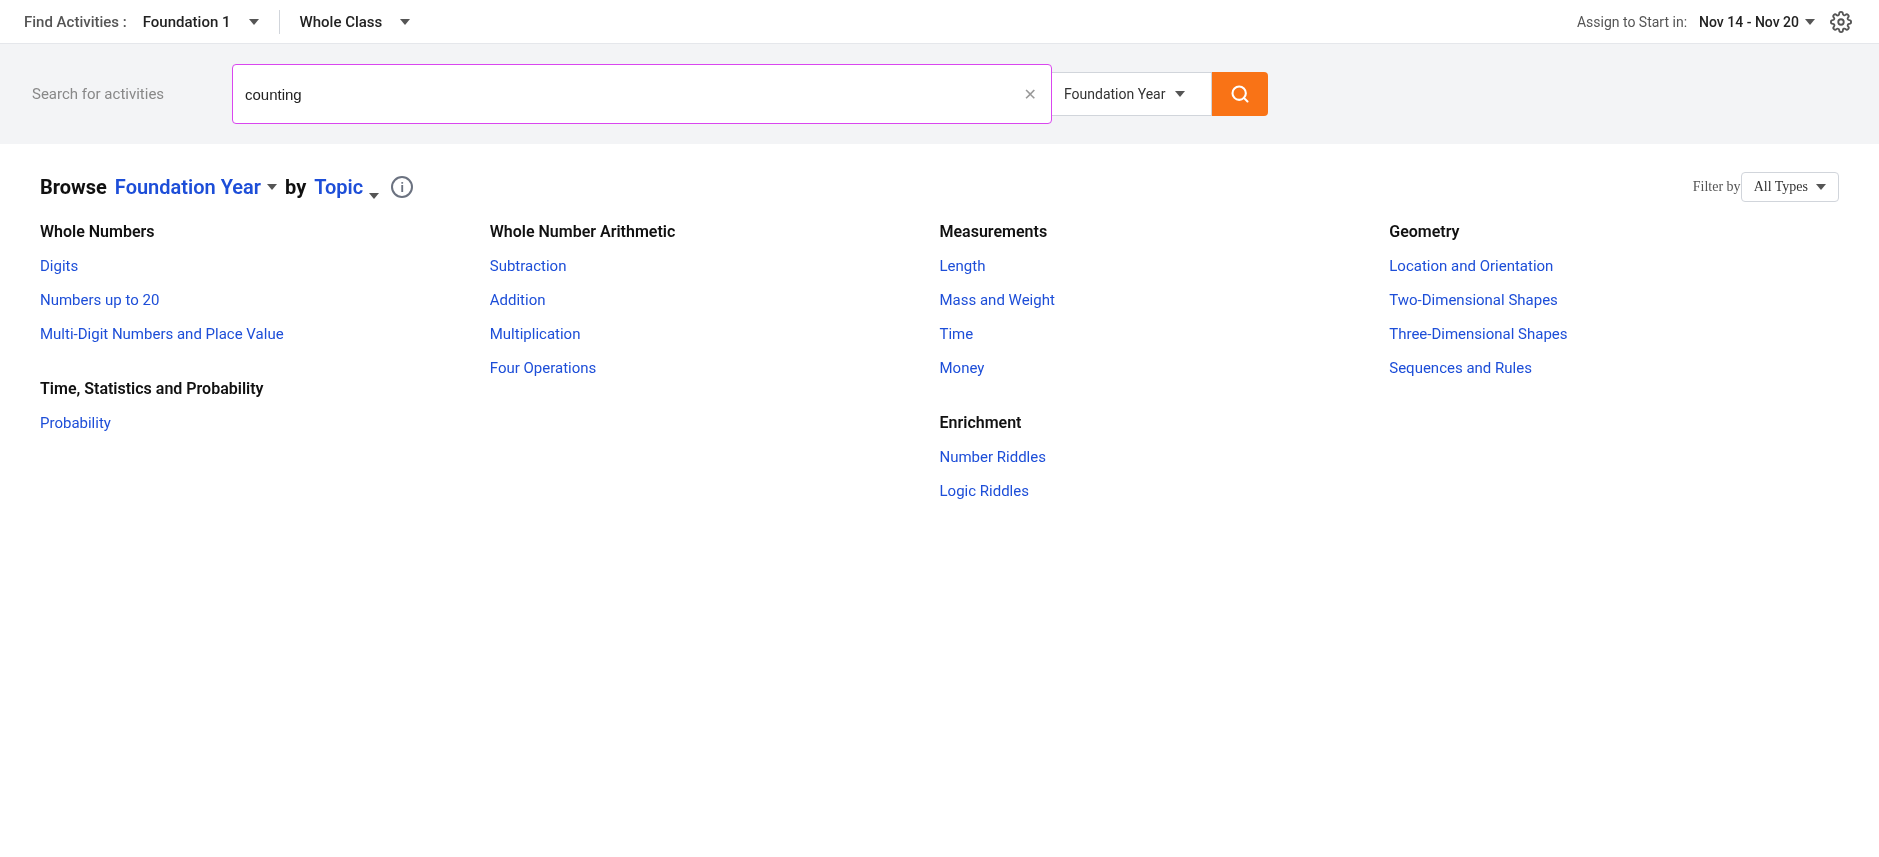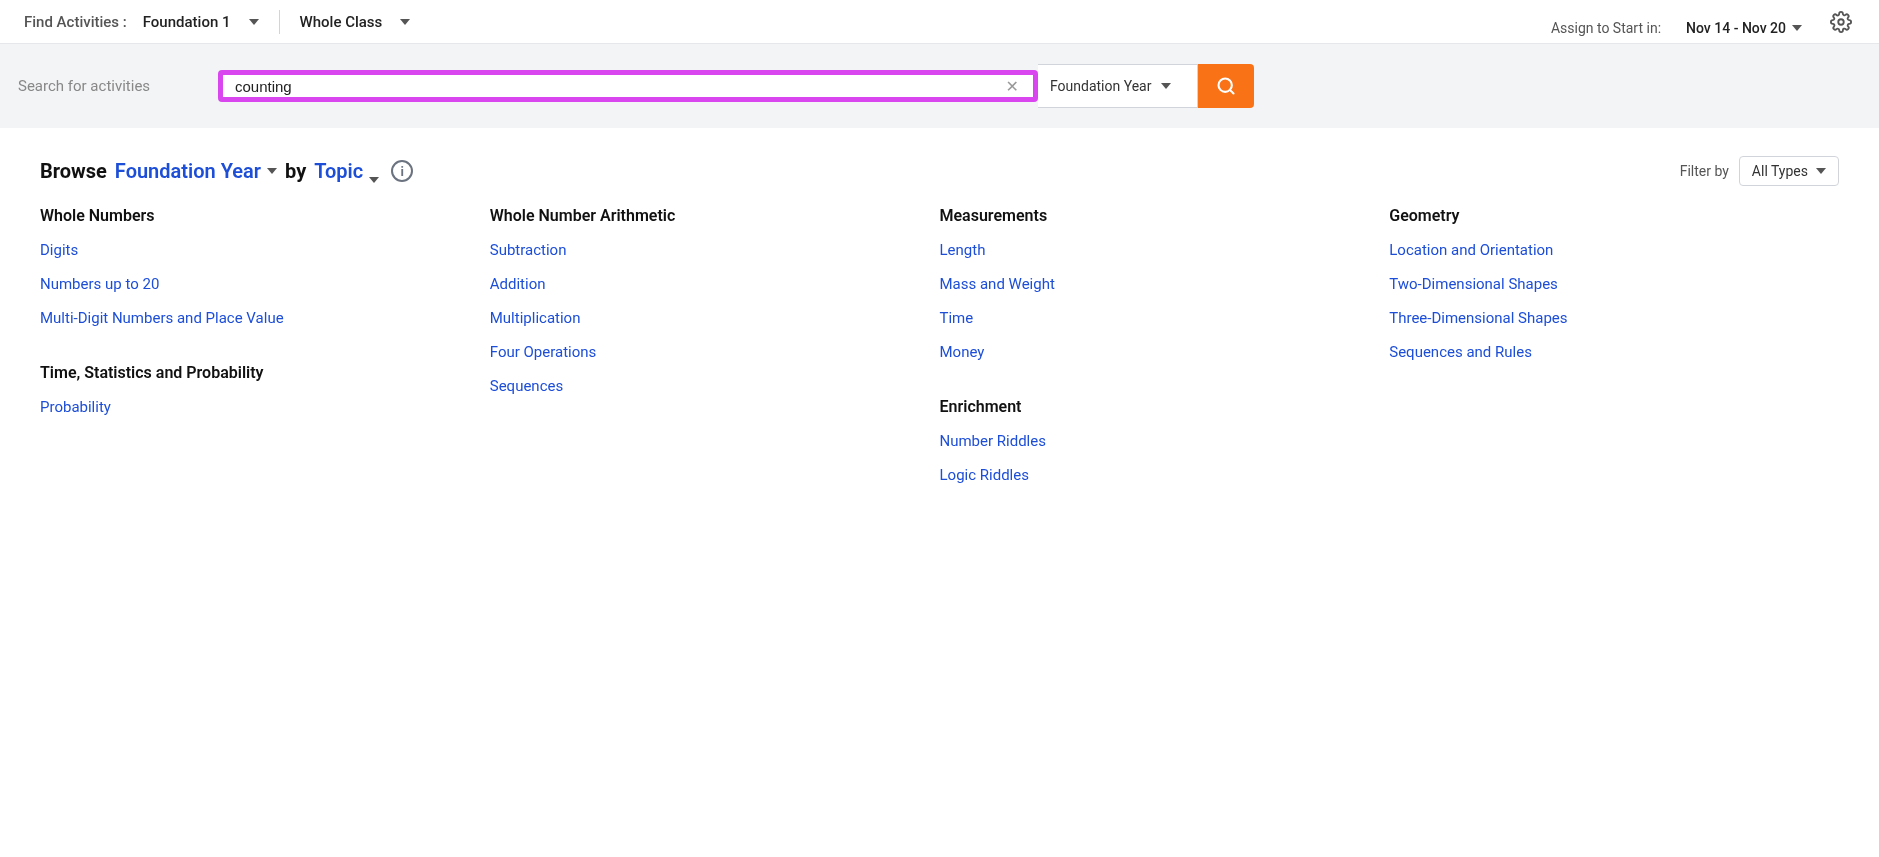--- a/index.html
+++ b/index.html
@@ -39,22 +39,22 @@
     .chevron-down {
       display: inline-block;
       width: 0; height: 0;
       border-left: 5px solid transparent;
       border-right: 5px solid transparent;
       border-top: 6px solid #555;
       margin-left: 2px;
     }
     .header-right {
       display: flex;
-      align-items: flex-end;
-      gap: 25px;
+      align-items: center;
+      gap: 12px;
     }
     .assign-label { color: #555; font-size: 14px; }
     .date-range {
       display: flex;
       align-items: center;
       gap: 4px;
       font-size: 14px;
       font-weight: 500;
       color: #222;
       cursor: pointer;
@@ -62,39 +62,39 @@
     .gear-icon {
       width: 28px; height: 28px;
       display: flex; align-items: center; justify-content: center;
       cursor: pointer;
       color: #555;
     }
 
     
     .search-area {
       background: #f3f4f6;
-      padding: 20px 18px;
+      padding: 20px 32px;
       display: flex;
       align-items: center;
       gap: 0;
     }
     .search-label {
       color: #888;
       font-size: 15px;
       min-width: 200px;
     }
     .search-input-wrapper {
       flex: 1;
       display: flex;
       align-items: center;
       background: #fff;
-      border: 5px solid #d946ef;
+      border: 1px solid #d946ef;
       border-radius: 4px;
       padding: 0 12px;
-      height: 32px;
+      height: 60px;
       max-width: 820px;
     }
     .search-input {
       border: none;
       outline: none;
       font-size: 15px;
       color: #222;
       flex: 1;
       background: transparent;
     }
@@ -177,23 +177,23 @@
       display: flex; align-items: center; justify-content: center;
       color: #6b7280;
       font-size: 13px;
       font-weight: 700;
       cursor: pointer;
       margin-left: 4px;
     }
     .browse-right {
       display: flex;
       align-items: center;
-      gap: 10px;
       font-size: 14px;
       color: #555;
+      font-family: Liberation Serif, serif;
     }
     .filter-dropdown {
       display: flex;
       align-items: center;
       gap: 6px;
       border: 1px solid #d1d5db;
       border-radius: 4px;
       padding: 6px 12px;
       cursor: pointer;
       font-size: 14px;
@@ -322,21 +322,20 @@
         <a class="topic-link" href="#">Probability</a>
       </div>
     </div>
     <div class="topic-column">
       <div class="topic-section">
         <div class="topic-section-title">Whole Number Arithmetic</div>
         <a class="topic-link" href="#">Subtraction</a>
         <a class="topic-link" href="#">Addition</a>
         <a class="topic-link" href="#">Multiplication</a>
         <a class="topic-link" href="#">Four Operations</a>
-        <a class="topic-link" href="#">Sequences</a>
       </div>
     </div>
     <div class="topic-column">
       <div class="topic-section">
         <div class="topic-section-title">Measurements</div>
         <a class="topic-link" href="#">Length</a>
         <a class="topic-link" href="#">Mass and Weight</a>
         <a class="topic-link" href="#">Time</a>
         <a class="topic-link" href="#">Money</a>
       </div>

